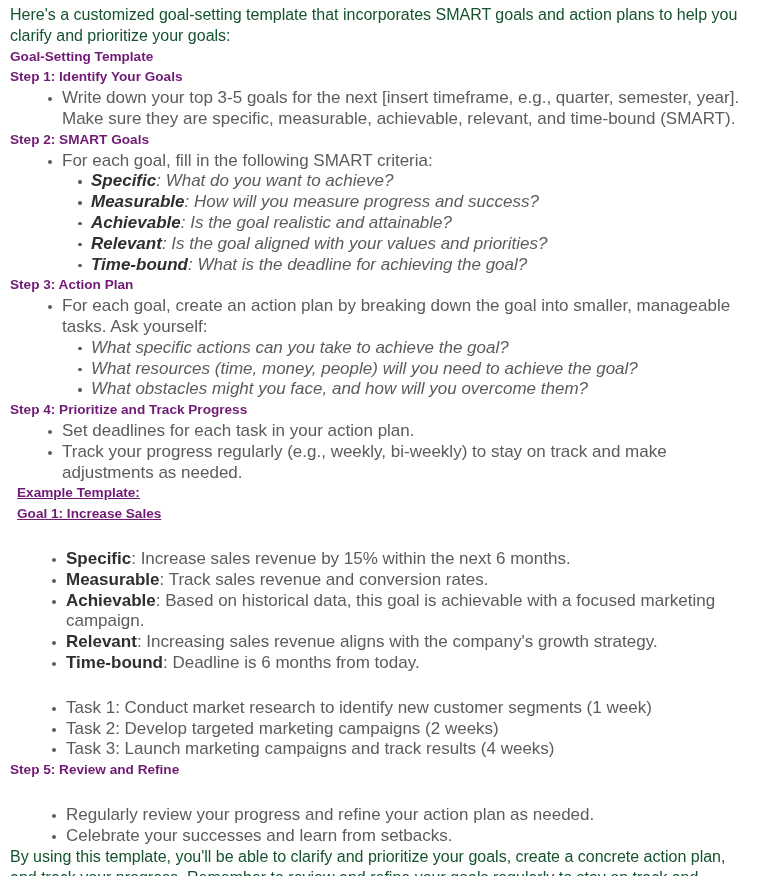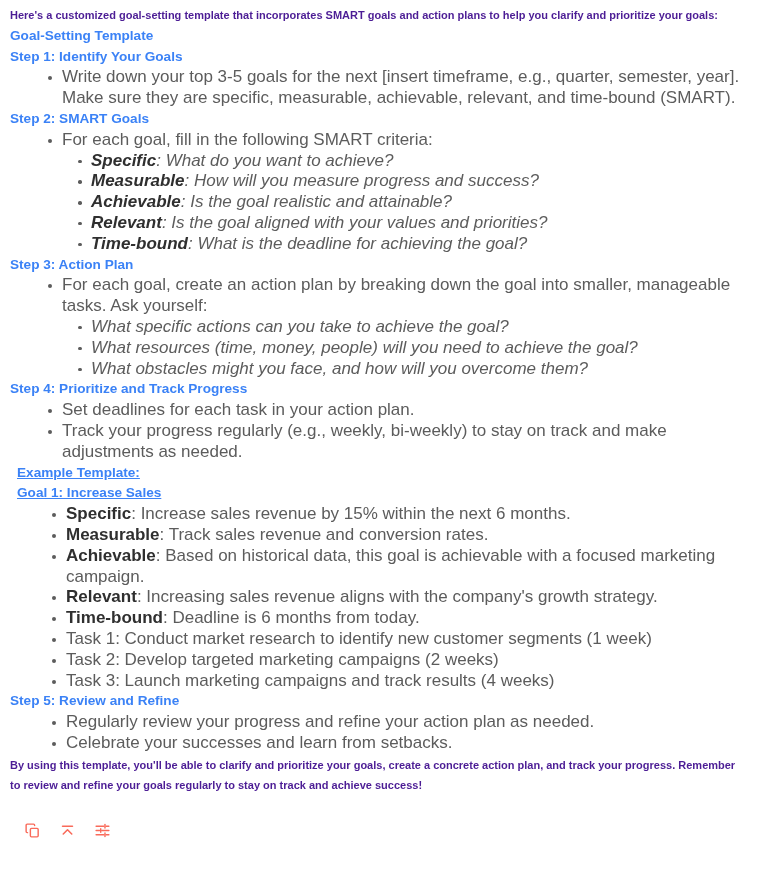--- a/index.html
+++ b/index.html
@@ -22,46 +22,45 @@
   .response {
     position: relative;
     width: 768px;
     padding: 5px 20px 0 10px;
   }
 
   
   p.para {
     margin: 0 0 0 0;
     padding: 0;
-    color: #4c1d95;
-    font-size: 11px;
+    color: #14532d;
+    font-size: 16px;
     line-height: 20.8px;
     max-width: 740px;
+  }
+  p.para.tail { margin-top: 1px; }
+
+  
+  h3.hdg {
+    margin: 0;
+    padding: 0;
+    font-size: 13.6px;
+    line-height: 20.8px;
     font-weight: bold;
-  }
-  p.para.tail { margin-top: 1px; }
-
-  
-  h3.hdg {
-    margin: 0;
-    padding: 0;
-    font-size: 13.6px;
-    line-height: 20.8px;
-    font-weight: bold;
-    color: #3b82f6;
+    color: #701a75;
   }
   h3.hdg.indent { padding-left: 7px; text-decoration: underline; }
 
   
   ul.lvl1 {
     margin: 0;
     padding: 0 0 0 38px;
     list-style: none;
   }
-  ul.lvl1.deep { padding-left: 42px; }
+  ul.lvl1.deep { padding-left: 42px; margin-top: 24px; }
   ul.lvl2 {
     margin: 0;
     padding: 0 0 0 30px;
     list-style: none;
   }
 
   ul.lvl1 > li,
   ul.lvl2 > li {
     position: relative;
     margin: 0;

